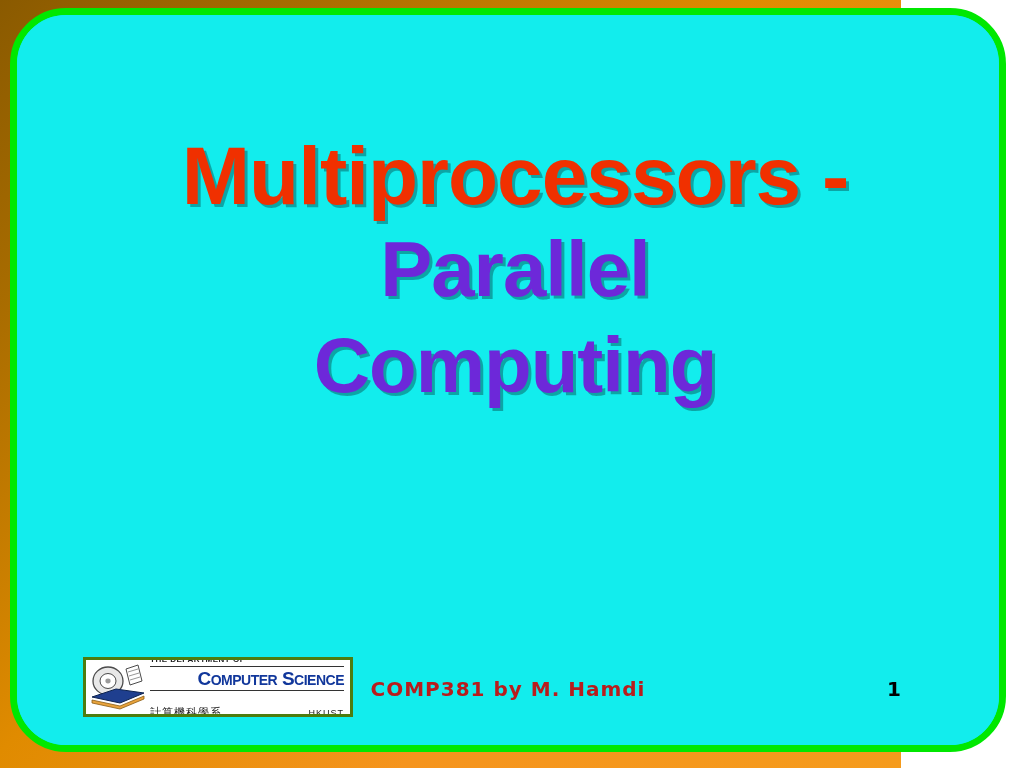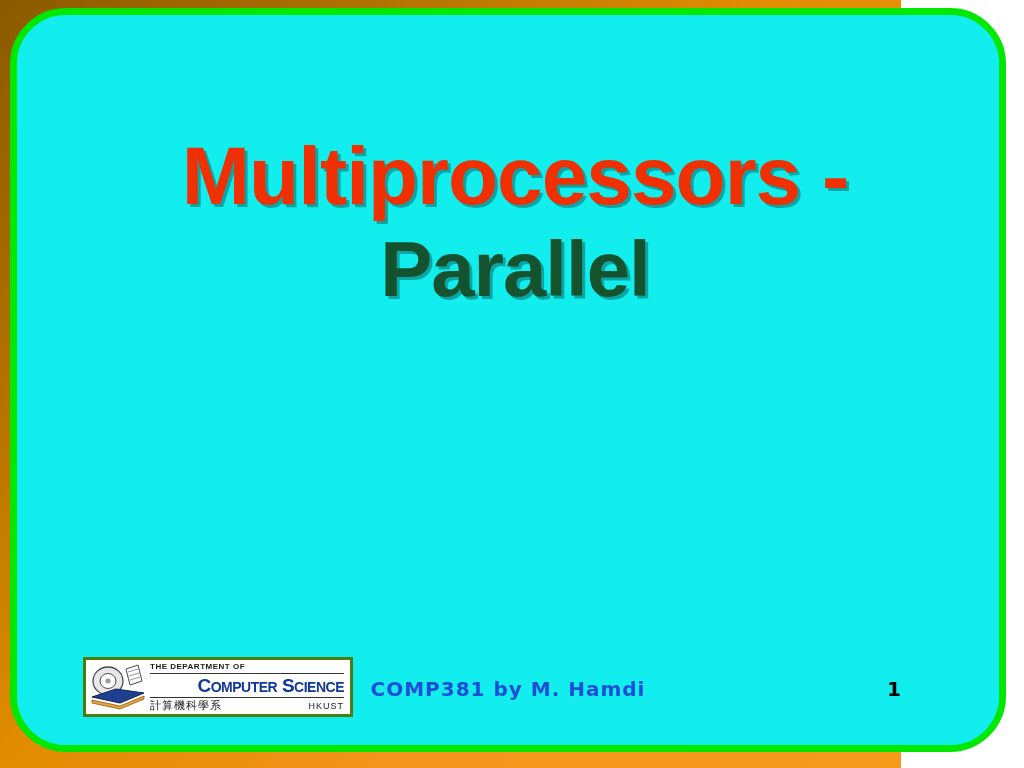--- a/index.html
+++ b/index.html
@@ -49,21 +49,21 @@
     line-height: 1.05;
     letter-spacing: -1px;
   }
   .title-line1 {
     font-size: 82px;
     color: #f03000;
     text-shadow: 3px 3px 0 rgba(0,0,0,0.30);
   }
   .title-line2, .title-line3 {
     font-size: 78px;
-    color: #14532d;
+    color: #6d28d9;
     text-shadow: 3px 3px 0 rgba(0,0,0,0.30);
   }
   .title-line2 { margin-top: 10px; }
   .title-line3 { margin-top: 14px; }
 
   
   .footer {
     position: absolute;
     left: 0;
     bottom: 26px;
@@ -111,42 +111,42 @@
     white-space: nowrap;
     text-align: right;
   }
   .logo-cs .small { font-size: 14px; }
   .logo-bottom {
     display: flex;
     justify-content: space-between;
     align-items: baseline;
     border-top: 1px solid #333;
     margin-top: 2px;
-    padding-top: 2px;
+    padding-top: 16px;
   }
   .logo-cn {
     font-size: 11px;
     color: #1a1a1a;
     letter-spacing: 1px;
   }
   .logo-hkust {
     font-size: 9px;
     font-weight: normal;
     color: #1a1a1a;
     letter-spacing: 1px;
   }
   .footer-center {
     position: absolute;
     left: 0;
     right: 0;
     top: 20px;
     text-align: center;
     font-size: 20px;
     font-weight: bold;
-    color: #1d4ed8;
+    color: #b91c1c;
     letter-spacing: 1px;
     font-family: "DejaVu Sans", sans-serif;
   }
   .footer-page {
     position: absolute;
     right: 98px;
     top: 20px;
     font-size: 20px;
     font-weight: bold;
     color: #000000;
@@ -156,20 +156,21 @@
 </head>
 <body>
 
 <div class="slide">
   <div class="frame">
     <div class="inner">
 
       <div class="title-block">
         <div class="title-line title-line1">Multiprocessors -</div>
         <div class="title-line title-line2">Parallel</div>
+        <div class="title-line title-line3">Computing</div>
       </div>
 
       <div class="footer">
 
         <div class="logo">
           <div class="logo-mark">
             <svg width="64" height="56" viewBox="0 0 64 56" xmlns="http://www.w3.org/2000/svg">
               <ellipse cx="22" cy="22" rx="15" ry="14" fill="#e8e8e8" stroke="#4a4a4a" stroke-width="1.3"></ellipse>
               <ellipse cx="22" cy="22" rx="8" ry="7.5" fill="#ffffff" stroke="#4a4a4a" stroke-width="1"></ellipse>
               <ellipse cx="22" cy="22" rx="2.6" ry="2.4" fill="#9a9a9a"></ellipse>

